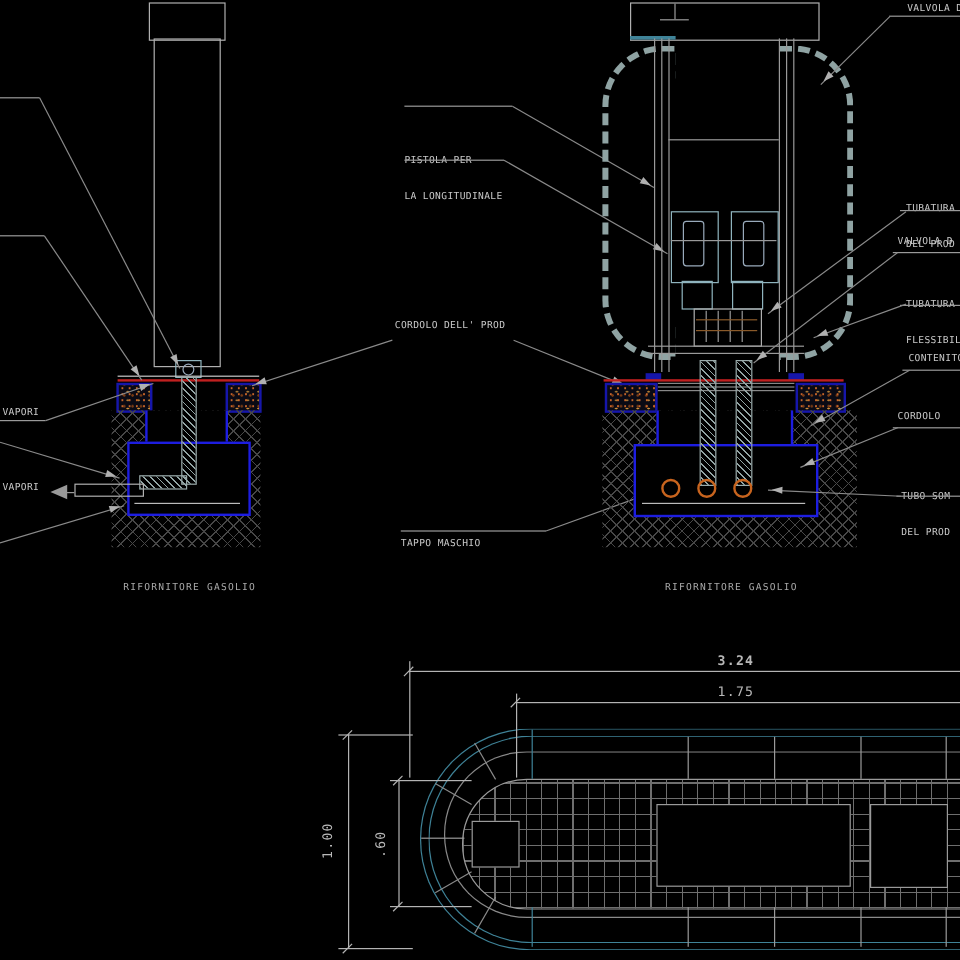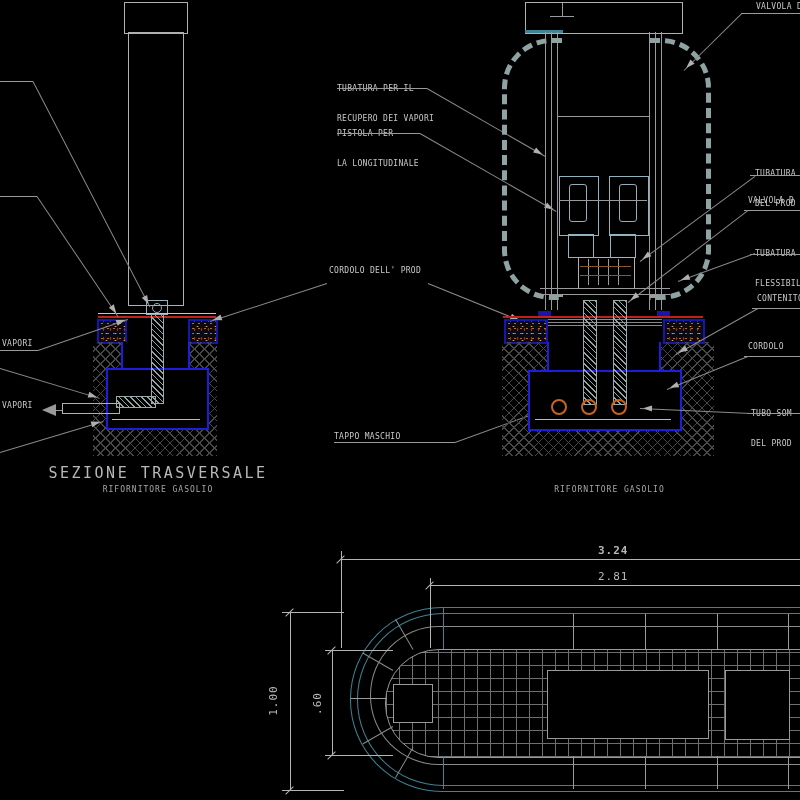--- a/index.html
+++ b/index.html
@@ -66,43 +66,39 @@
   <div class="t" style="left:2px;top:339px;">VAPORI</div>
   <div class="l" style="left:0;top:350px;width:38px;"></div>
   <div class="d" style="left:38px;top:350px;width:95px;transform:rotate(-19deg);"></div>
   <div class="arr" style="left:128px;top:316px;transform:rotate(161deg);"></div>
   <div class="d" style="left:0;top:368px;width:104px;transform:rotate(16.7deg);"></div>
   <div class="arr" style="left:100px;top:395px;transform:rotate(196.7deg);"></div>
   <div class="t" style="left:2px;top:401px;">VAPORI</div>
   <div class="d" style="left:0;top:452px;width:108px;transform:rotate(-16.7deg);"></div>
   <div class="arr" style="left:103px;top:418px;transform:rotate(163.3deg);"></div>
 
-  <div class="t" style="left:337px;top:64px;">
-    <div>TUBATURA PER IL</div>
-    <div>RECUPERO DEI VAPORI</div>
-  </div>
   <div class="l" style="left:337px;top:88px;width:90px;"></div>
   <div class="d" style="left:427px;top:88px;width:136px;transform:rotate(29.9deg);"></div>
   <div class="arr" style="left:545px;top:153px;transform:rotate(209.9deg);"></div>
 
   <div class="t" style="left:337px;top:109px;">
     <div>PISTOLA PER</div>
     <div>LA LONGITUDINALE</div>
   </div>
   <div class="l" style="left:337px;top:133px;width:83px;"></div>
   <div class="d" style="left:420px;top:133px;width:157px;transform:rotate(29.8deg);"></div>
   <div class="arr" style="left:556px;top:208px;transform:rotate(209.8deg);"></div>
 
   <div class="t" style="left:329px;top:266px;">CORDOLO DELL' PROD</div>
   <div class="d" style="left:210px;top:321px;width:123px;transform:rotate(-18deg);"></div>
   <div class="arr" style="left:210px;top:318px;transform:rotate(-18deg);"></div>
   <div class="d" style="left:428px;top:283px;width:101px;transform:rotate(22deg);"></div>
   <div class="arr" style="left:522px;top:318px;transform:rotate(202deg);"></div>
 
-  <div class="t" style="left:334px;top:432px;">TAPPO MASCHIO</div>
+  <div class="t" style="left:334px;top:448px;">TAPPO MASCHIO</div>
   <div class="l" style="left:334px;top:442px;width:121px;"></div>
   <div class="d" style="left:455px;top:442px;width:100px;transform:rotate(-19.9deg);"></div>
   <div class="arr" style="left:549px;top:405px;transform:rotate(160.1deg);"></div>
 
   <div class="b" style="left:525px;top:2px;width:156px;height:30px;"></div>
   <div class="l" style="left:550px;top:16px;width:24px;"></div>
   <div class="v" style="left:562px;top:3px;height:13px;"></div>
   <div class="abs" style="left:525px;top:30px;width:38px;height:3px;background:#3f8398;"></div>
   <div class="hose" style="left:502px;top:38px;width:56px;height:252px;border-right:none;border-radius:50px 0 0 50px;"></div>
   <div class="hose" style="left:650px;top:38px;width:56px;height:252px;border-left:none;border-radius:0 50px 50px 0;"></div>
@@ -184,21 +180,20 @@
   <div class="arr" style="left:667px;top:386px;transform:rotate(-22.2deg);"></div>
 
   <div class="t" style="left:751px;top:389px;">
     <div>TUBO SOM</div>
     <div>DEL PROD</div>
   </div>
   <div class="l" style="left:747px;top:413px;width:53px;"></div>
   <div class="d" style="left:640px;top:408px;width:111px;transform:rotate(2.6deg);"></div>
   <div class="arr" style="left:640px;top:405px;transform:rotate(2.6deg);"></div>
 
-  <div class="title" style="left:48px;top:464px;width:220px;">SEZIONE TRASVERSALE</div>
   <div class="subtitle" style="left:48px;top:485px;width:220px;">RIFORNITORE GASOLIO</div>
   <div class="subtitle" style="left:492px;top:485px;width:235px;">RIFORNITORE GASOLIO</div>
 
   <div class="band" style="left:350px;top:607px;width:450px;height:183px;border:1px solid #3f8398;border-right:none;border-radius:92px 0 0 92px;"></div>
   <div class="band" style="left:357px;top:613px;width:443px;height:171px;border:1px solid #3f8398;border-right:none;border-radius:86px 0 0 86px;"></div>
   <div class="band" style="left:370px;top:626px;width:430px;height:137px;border:1px solid #8a8a8a;border-right:none;border-radius:69px 0 0 69px;"></div>
   <div class="tiles" style="left:385px;top:649px;width:415px;height:107px;border-radius:54px 0 0 54px;"></div>
   <div class="abs" style="left:393px;top:684px;width:38px;height:37px;background:#000;border:1px solid #9a9a9a;"></div>
   <div class="abs" style="left:547px;top:670px;width:160px;height:67px;background:#000;border:1px solid #9a9a9a;"></div>
   <div class="abs" style="left:725px;top:670px;width:63px;height:68px;background:#000;border:1px solid #9a9a9a;"></div>
@@ -221,21 +216,21 @@
   <div class="d" style="left:413px;top:649px;width:35px;transform:rotate(240deg);"></div>
 
   <div class="l" style="left:341px;top:559px;width:459px;background:#b4b4b4;"></div>
   <div class="tick" style="left:335px;top:559px;"></div>
   <div class="v" style="left:341px;top:551px;height:97px;background:#b4b4b4;"></div>
   <div class="dim" style="left:598px;top:544px;font-weight:bold;">3.24</div>
 
   <div class="l" style="left:430px;top:585px;width:370px;background:#b4b4b4;"></div>
   <div class="tick" style="left:424px;top:585px;"></div>
   <div class="v" style="left:430px;top:578px;height:70px;background:#b4b4b4;"></div>
-  <div class="dim" style="left:598px;top:570px;">2.81</div>
+  <div class="dim" style="left:598px;top:570px;">1.75</div>
 
   <div class="v" style="left:290px;top:612px;height:178px;background:#b4b4b4;"></div>
   <div class="tick" style="left:284px;top:612px;"></div>
   <div class="tick" style="left:284px;top:790px;"></div>
   <div class="l" style="left:282px;top:612px;width:62px;background:#b4b4b4;"></div>
   <div class="l" style="left:282px;top:790px;width:62px;background:#b4b4b4;"></div>
   <div class="dimv" style="left:258px;top:694px;">1.00</div>
 
   <div class="v" style="left:332px;top:650px;height:105px;background:#b4b4b4;"></div>
   <div class="tick" style="left:326px;top:650px;"></div>

